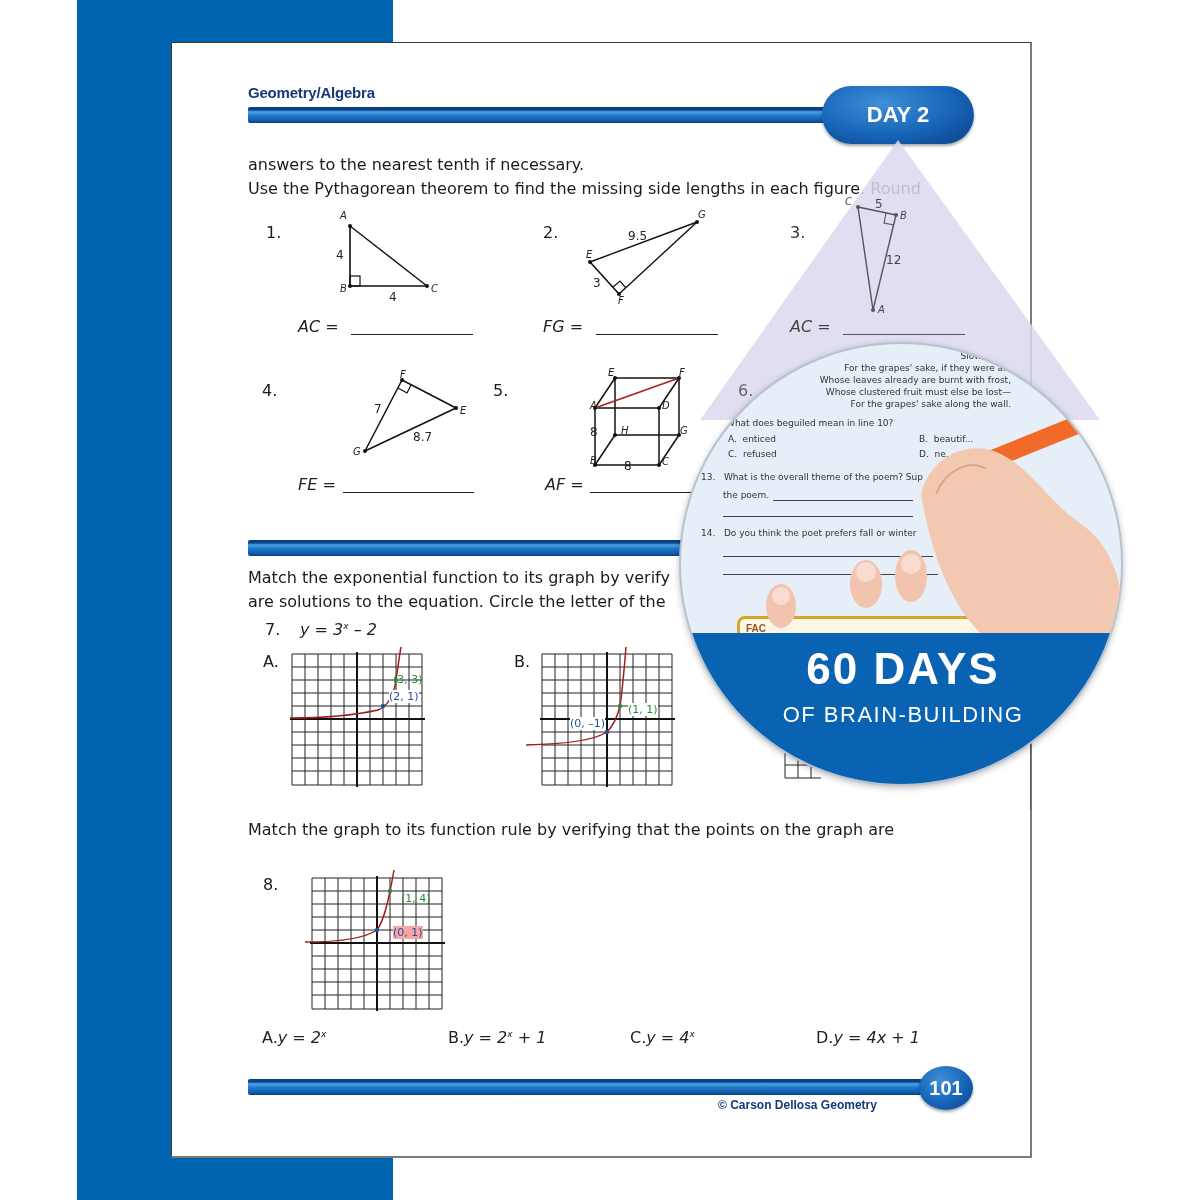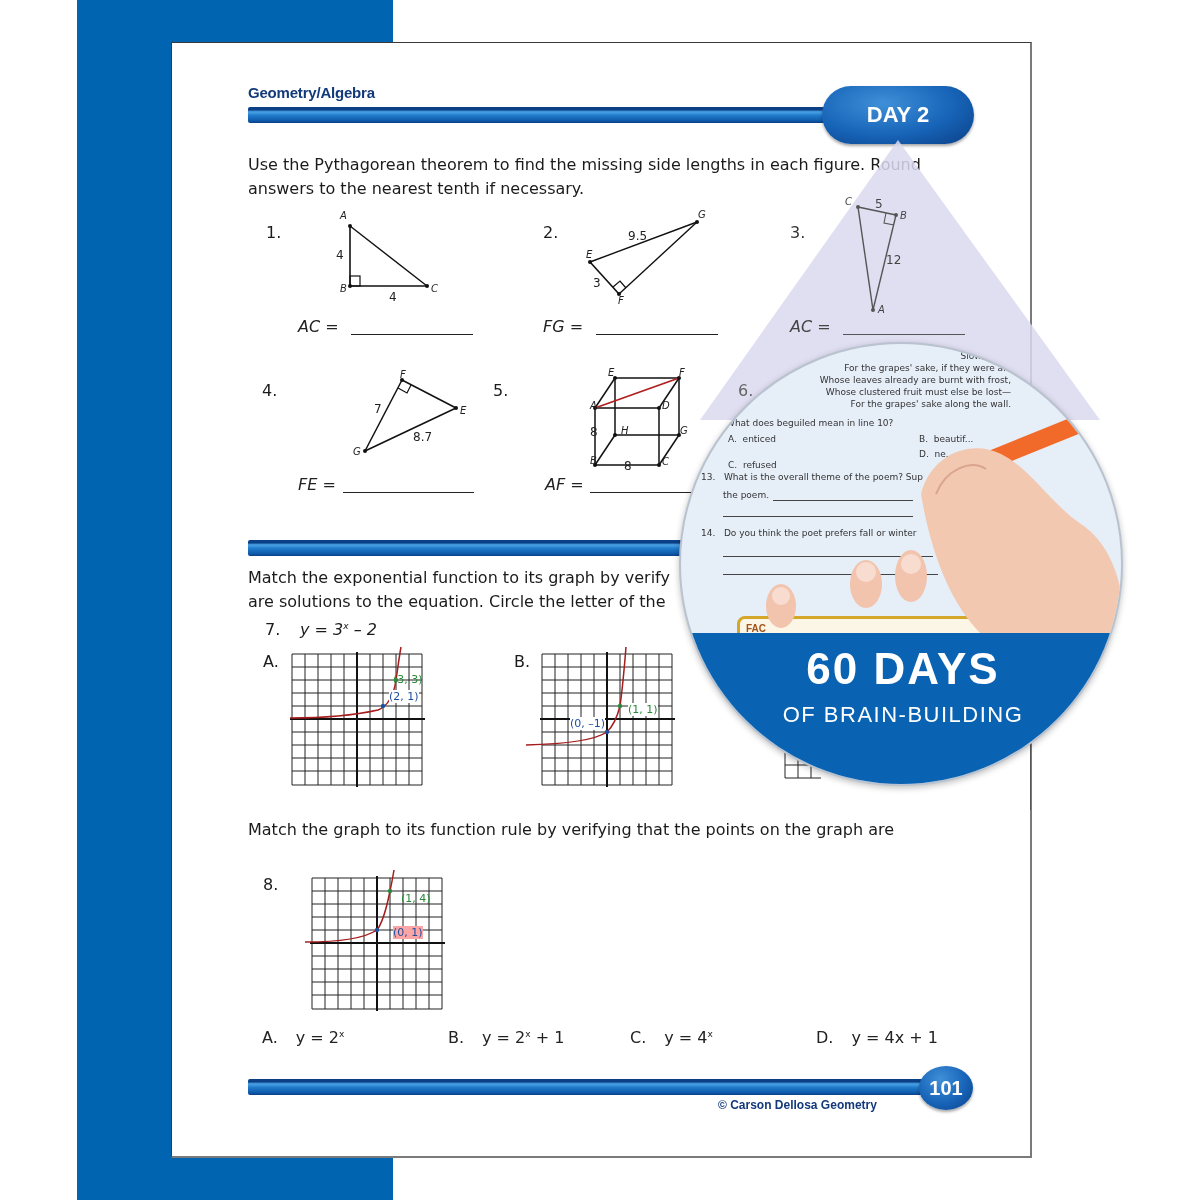--- a/index.html
+++ b/index.html
@@ -39,21 +39,21 @@
   .mag-poem { position: absolute; left: 90px; top: 6px; width: 240px; text-align: right; font-size: 9px; line-height: 12px; color: #333; font-family: "DejaVu Sans", sans-serif; }
   .mag-line { position: absolute; height: 1px; background: #444; }
   .hand { position: absolute; }
   .mag-banner { position: absolute; left: 0; top: 289px; width: 444px; height: 160px; background: #0a63b2; }
   .banner-big { position: absolute; left: 0; width: 444px; top: 300px; text-align: center; font-family: "Liberation Sans", sans-serif;
                 font-weight: bold; font-size: 44px; color: #fff; letter-spacing: 2px; }
   .banner-small { position: absolute; left: 0; width: 444px; text-align: center; font-family: "Liberation Sans", sans-serif;
                   font-size: 22px; color: #fff; letter-spacing: 1.5px; }
 
   .choice { position: absolute; top: 1028px; font-family: "DejaVu Sans", sans-serif; font-size: 16px; color: #222; }
-  .choice .eq { margin-left: 18px; }
+  .choice .eq { font-style: italic; }
   .choice sup { font-size: 9px; }
 
   .page-circle { position: absolute; left: 919px; top: 1066px; width: 54px; height: 44px; border-radius: 50%;
                  background: radial-gradient(ellipse at 40% 30%, #3f8fd8 0%, #1764b8 55%, #0b3f86 100%);
                  box-shadow: 0 2px 3px rgba(0,0,0,0.35); color: #fff; font-family: "Liberation Sans", sans-serif; font-weight: bold;
                  font-size: 20px; display: flex; align-items: center; justify-content: center; }
   .copyright { position: absolute; left: 718px; top: 1098px; font-family: "Liberation Sans", sans-serif; font-weight: bold;
                font-size: 12px; color: #12397a; }
 </style>
 </head>
@@ -62,22 +62,22 @@
 <div class="blue-strip"></div>
 <div class="page"></div>
 
 <div class="subject">Geometry/Algebra</div>
 <div class="bar" style="left:248px; top:107px; width:620px;"></div>
 <div class="day-pill">
     <span>DAY 2</span>
   </div>
 
 <div class="instr" style="top:153px;">
+  <div>answers to the nearest tenth if necessary.</div>
   <div>Use the Pythagorean theorem to find the missing side lengths in each figure. Round</div>
-  <div>answers to the nearest tenth if necessary.</div>
 </div>
 
 <div class="qnum" style="left:266px; top:223px;">1.</div>
 <svg style="left:330px; top:210px;" width="120" height="100">
   <line x1="20" y1="16" x2="20" y2="76" stroke="#111" stroke-width="1.6"></line>
   <line x1="20" y1="76" x2="97" y2="76" stroke="#111" stroke-width="1.6"></line>
   <line x1="20" y1="16" x2="97" y2="76" stroke="#111" stroke-width="1.4"></line>
   <rect x="20" y="66" width="10" height="10" fill="none" stroke="#111" stroke-width="1.2"></rect>
   <circle cx="20" cy="16" r="2" fill="#111"></circle>
     <circle cx="20" cy="76" r="2" fill="#111"></circle>
@@ -280,21 +280,21 @@
 <div class="magnifier">
   <div class="mag-poem">
     <div>Slow, slow!</div>
     <div>For the grapes' sake, if they were all,</div>
     <div>Whose leaves already are burnt with frost,</div>
     <div>Whose clustered fruit must else be lost—</div>
     <div>For the grapes' sake along the wall.</div>
   </div>
   <div class="mag-text" style="left:45px; top:74px;">What does beguiled mean in line 10?</div>
   <div class="mag-text" style="left:47px; top:90px;"><span>A.</span>&nbsp;&nbsp;<span>enticed</span></div>
-  <div class="mag-text" style="left:47px; top:116px;"><span>C.</span>&nbsp;&nbsp;<span>refused</span></div>
+  <div class="mag-text" style="left:47px; top:105px;"><span>C.</span>&nbsp;&nbsp;<span>refused</span></div>
   <div class="mag-text" style="left:238px; top:90px;"><span>B.</span>&nbsp;&nbsp;<span>beautif...</span></div>
   <div class="mag-text" style="left:238px; top:105px;"><span>D.</span>&nbsp;&nbsp;<span>ne...</span></div>
   <div class="mag-text" style="left:20px; top:128px;"><span>13.</span>&nbsp;&nbsp;&nbsp;<span>What is the overall theme of the poem? Sup</span></div>
   <div class="mag-text" style="left:42px; top:146px;">the poem.</div>
   <div class="mag-line" style="left:92px; top:156px; width:140px;"></div>
   <div class="mag-line" style="left:42px; top:172px; width:190px;"></div>
   <div class="mag-text" style="left:20px; top:184px;"><span>14.</span>&nbsp;&nbsp;&nbsp;<span>Do you think the poet prefers fall or winter</span></div>
   <div class="mag-line" style="left:42px; top:212px; width:210px;"></div>
   <div class="mag-line" style="left:42px; top:230px; width:215px;"></div>
   <div style="position:absolute; left:56px; top:272px; width:250px; height:30px; border:3px solid #d4a62a; border-radius:8px; background:#fbf6e6;">

